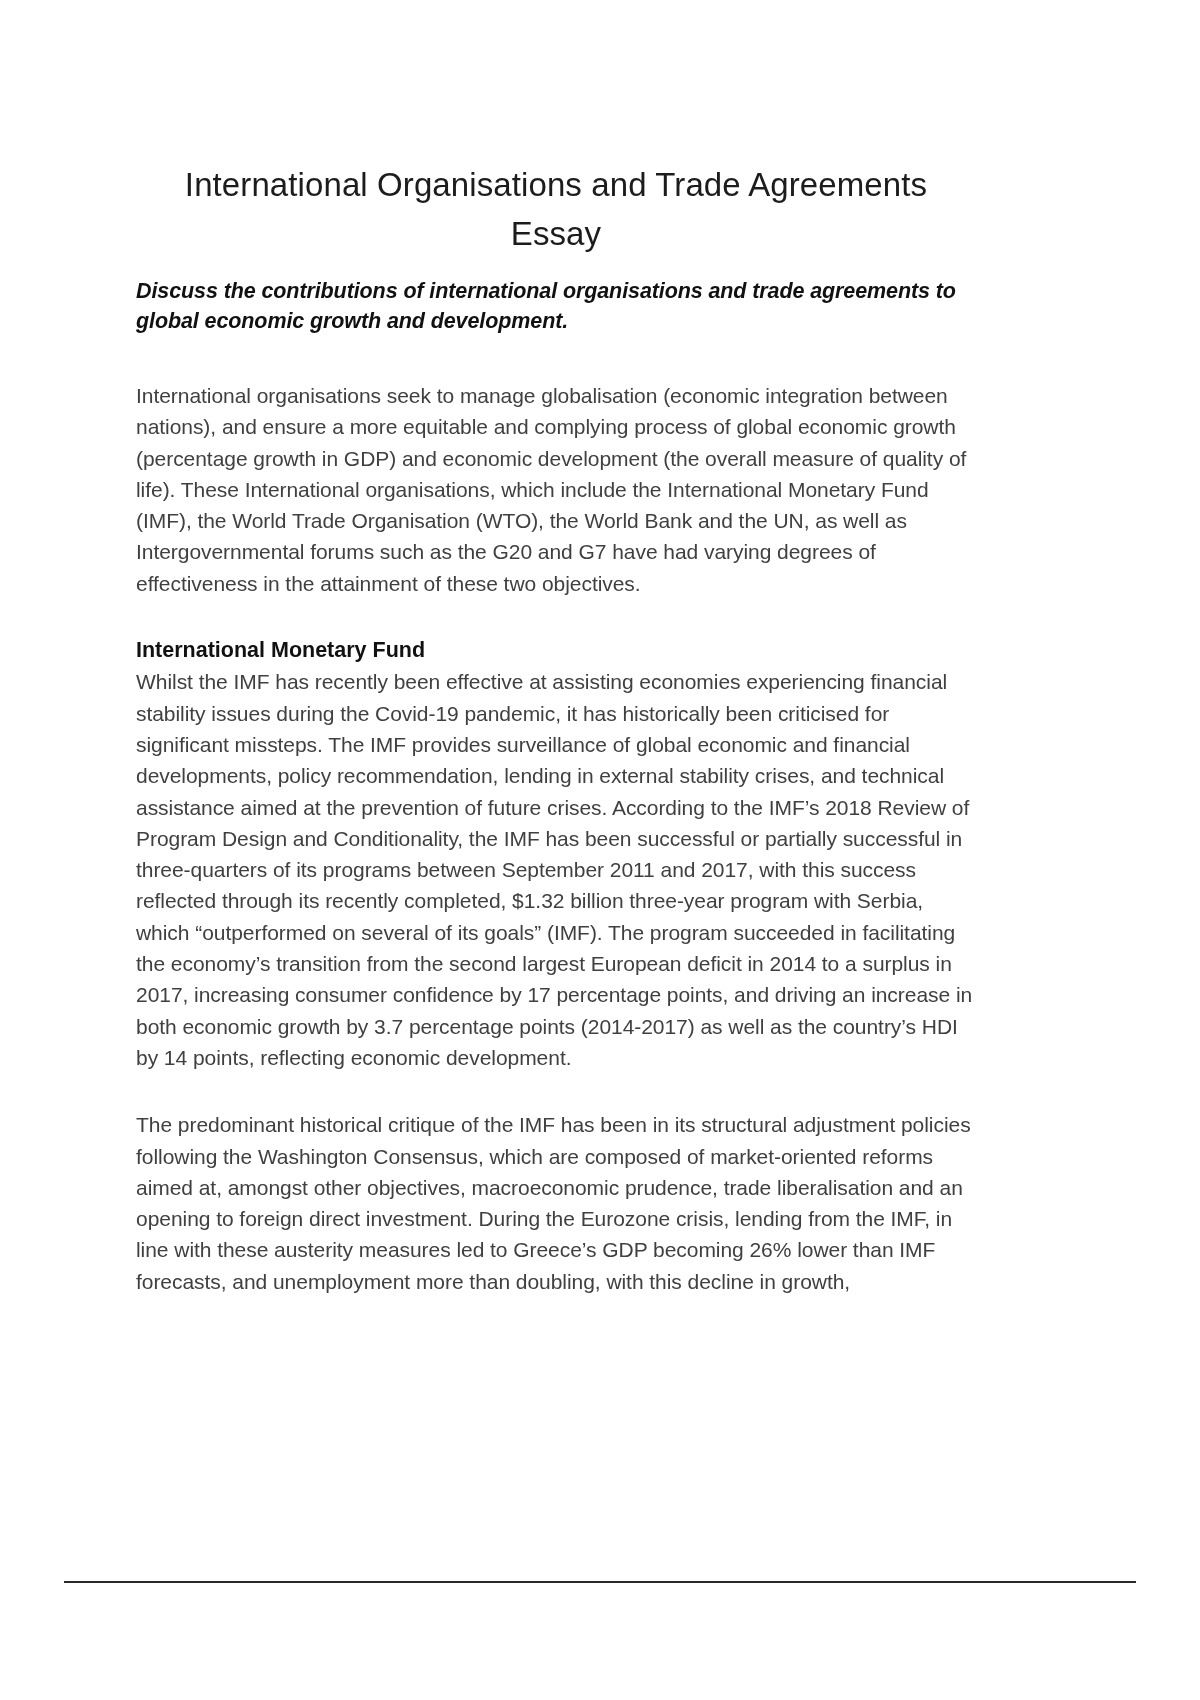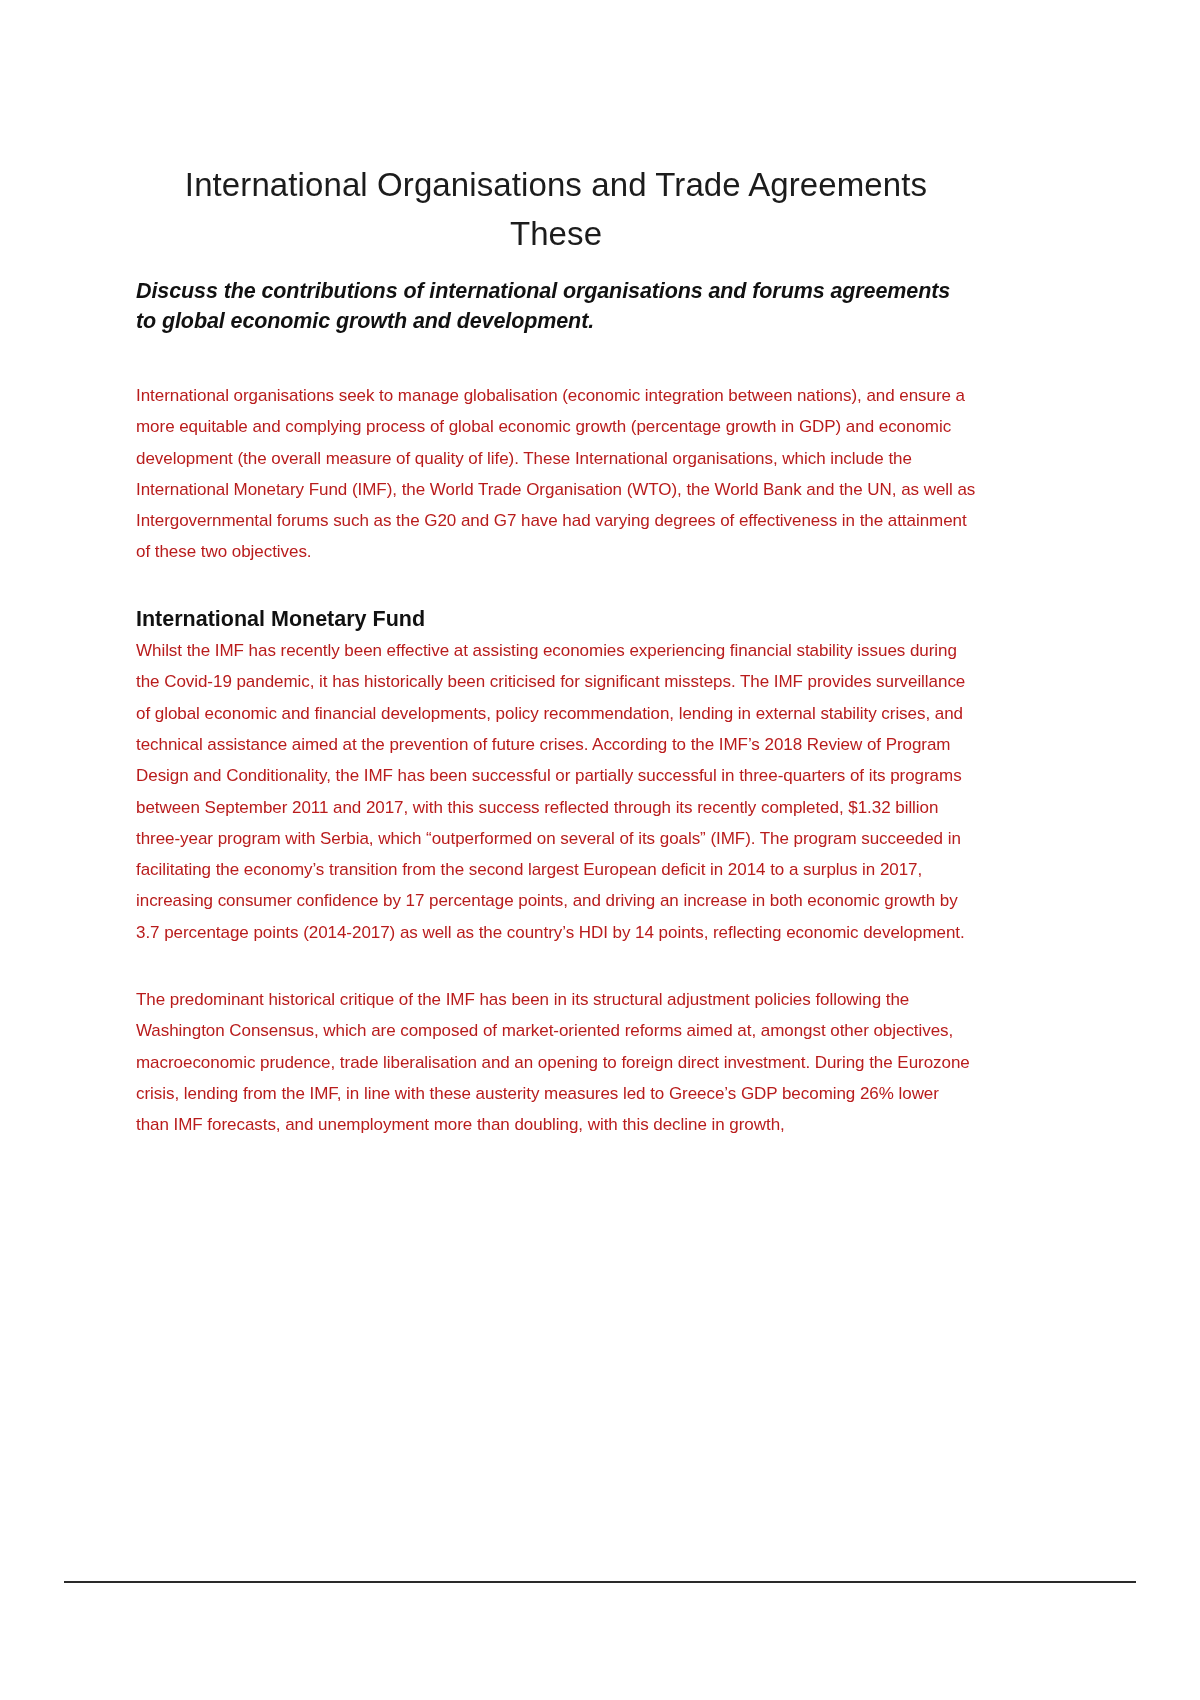--- a/index.html
+++ b/index.html
@@ -42,24 +42,24 @@
   .prompt {
     font-size: 21.5px;
     line-height: 30px;
     font-weight: bold;
     font-style: italic;
     color: #111111;
     margin: 18px 0 0 0;
     letter-spacing: -0.1px;
   }
   .para {
-    font-size: 17px;
+    font-size: 21px;
     line-height: 31.3px;
     margin: 0;
-    color: #b91c1c;
+    color: #404040;
     letter-spacing: -0.05px;
   }
   .spacer-lg { height: 44px; }
   .spacer-md { height: 36px; }
   .section-heading {
     font-size: 21.5px;
     line-height: 31.3px;
     font-weight: bold;
     text-underline-offset: 3px;
     color: #111111;
@@ -78,24 +78,24 @@
 </style>
 </head>
 <body>
 
 <div class="page">
   <div class="content">
 
     <h1 class="doc-title">
       <span>International Organisations and Trade Agreements</span>
       <br>
-      <span>These</span>
+      <span>Essay</span>
     </h1>
 
-    <p class="prompt">Discuss the contributions of international organisations and forums agreements to global economic growth and development.</p>
+    <p class="prompt">Discuss the contributions of international organisations and trade agreements to global economic growth and development.</p>
 
     <div class="spacer-lg"></div>
 
     <p class="para">International organisations seek to manage globalisation (economic integration between nations), and ensure a more equitable and complying process of global economic growth (percentage growth in GDP) and economic development (the overall measure of quality of life). These International organisations, which include the International Monetary Fund (IMF), the World Trade Organisation (WTO), the World Bank and the UN, as well as Intergovernmental forums such as the G20 and G7 have had varying degrees of effectiveness in the attainment of these two objectives.</p>
 
     <div class="spacer-md"></div>
 
     <div class="heading-wrap">
       <span class="section-heading">International Monetary Fund</span>
     </div>

